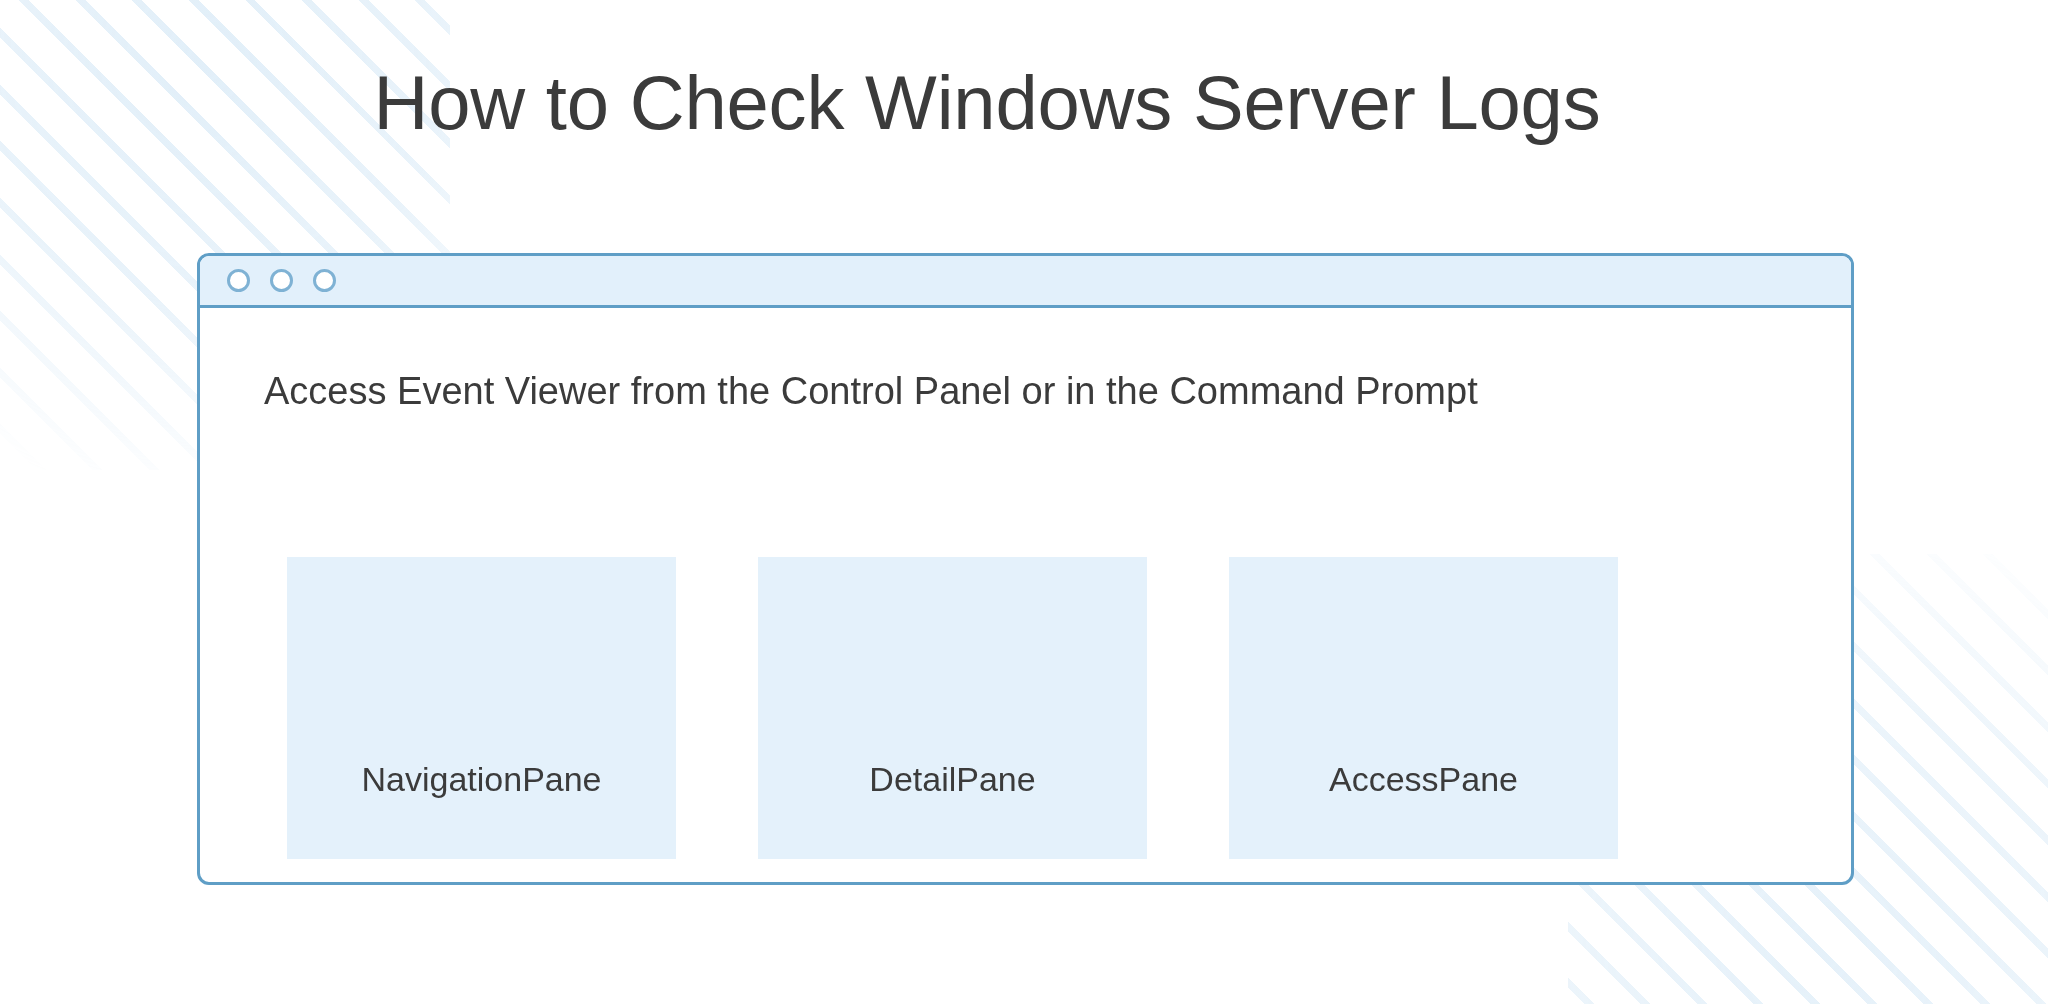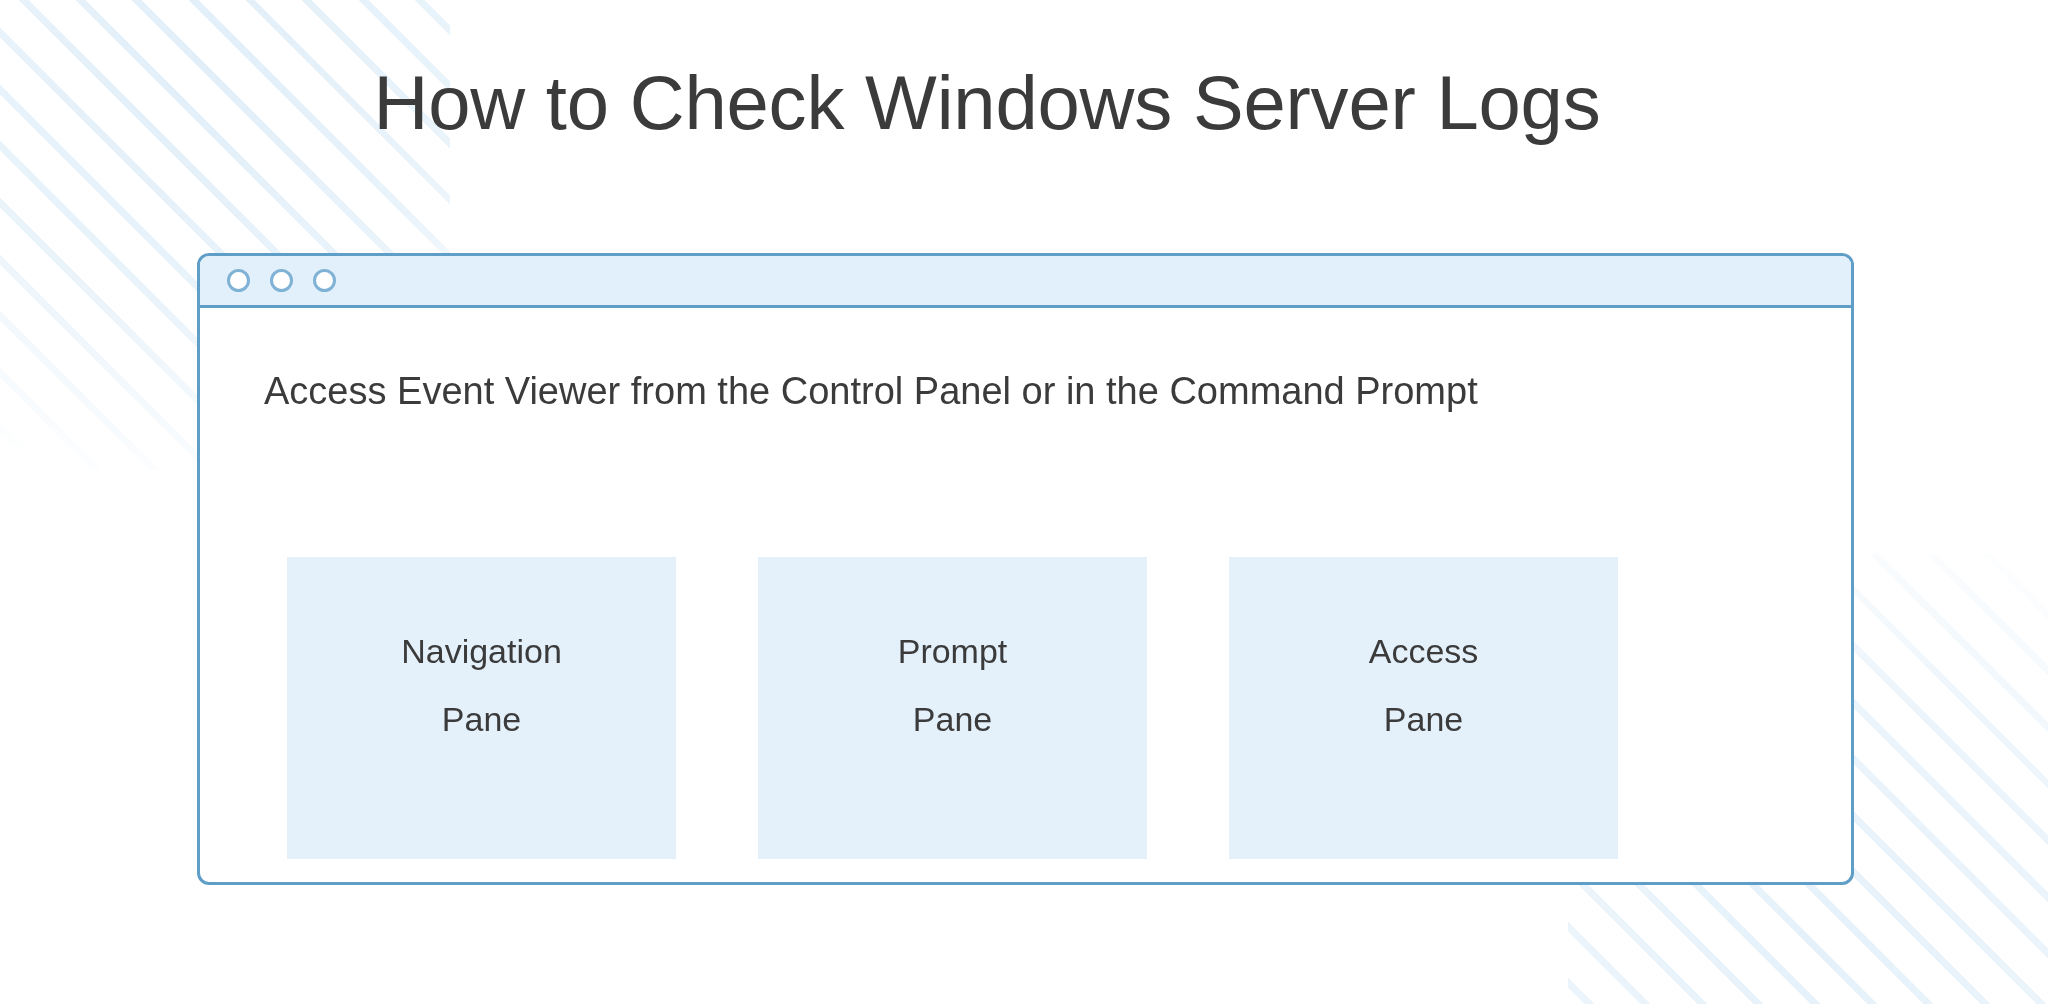--- a/index.html
+++ b/index.html
@@ -132,22 +132,22 @@
     width: 1390px;
     display: flex;
     gap: 82px;
   }
 
   .pane {
     width: 389px;
     height: 302px;
     background: #e4f1fb;
     display: flex;
-    flex-direction: column;
-    align-items: center;
+    flex-direction: row;
+    align-items: flex-end;
     justify-content: center;
     padding-bottom: 46px;
     box-sizing: border-box;
   }
 
   .pane-line {
     font-size: 34px;
     line-height: 68px;
     color: #3b3b3b;
     text-align: center;
@@ -179,21 +179,21 @@
       <div id="lead-text">Access Event Viewer from the Control Panel or in the Command Prompt</div>
 
       <div id="panes">
 
         <div class="pane">
           <div class="pane-line">Navigation</div>
           <div class="pane-line">Pane</div>
         </div>
 
         <div class="pane">
-          <div class="pane-line">Prompt</div>
+          <div class="pane-line">Detail</div>
           <div class="pane-line">Pane</div>
         </div>
 
         <div class="pane">
           <div class="pane-line">Access</div>
           <div class="pane-line">Pane</div>
         </div>
 
       </div>
     </div>

